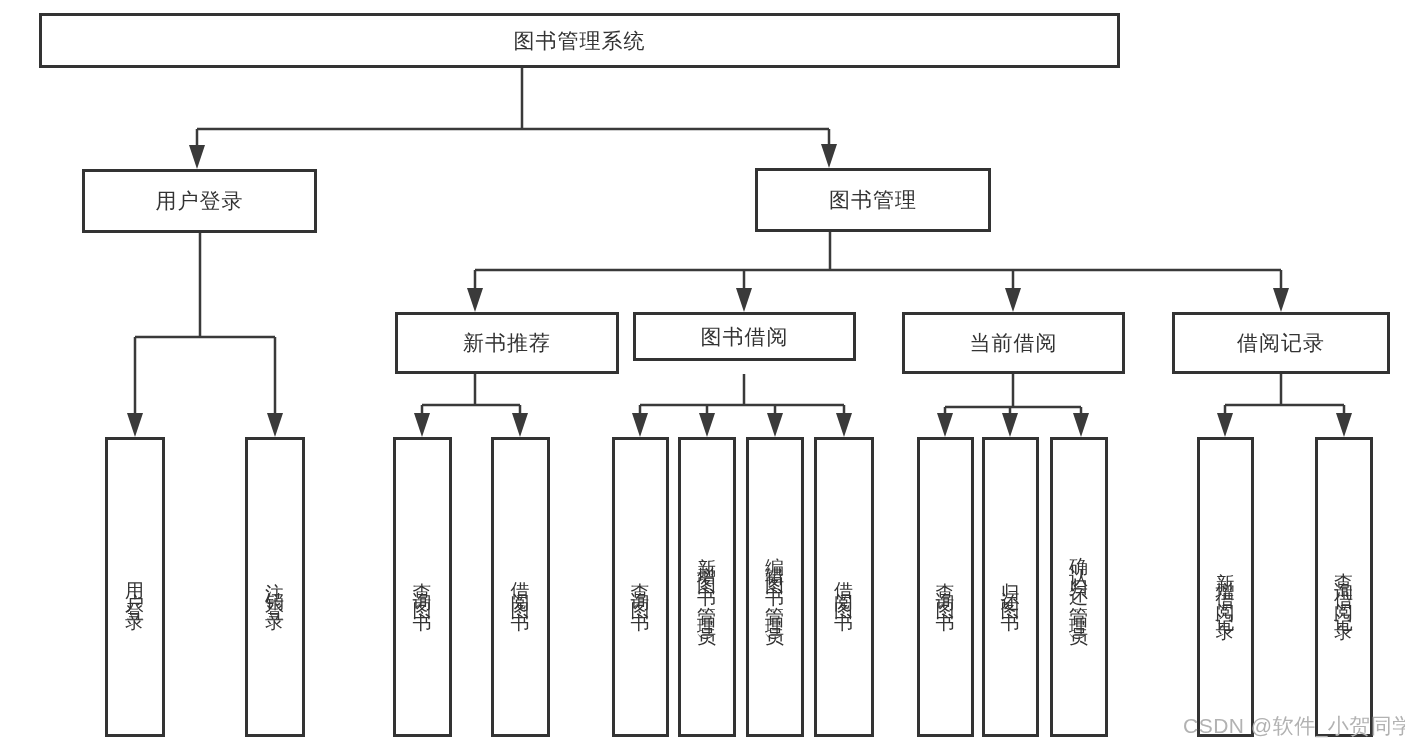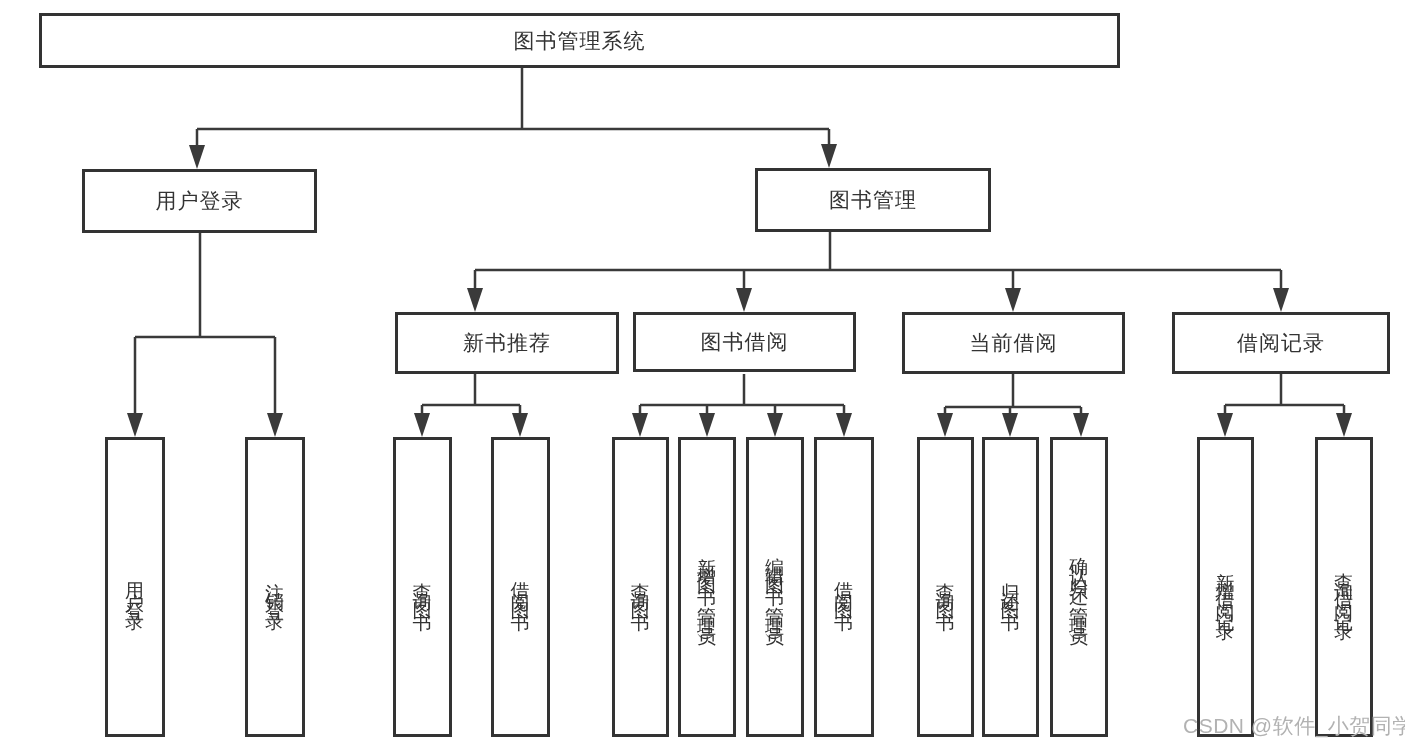--- a/index.html
+++ b/index.html
@@ -74,21 +74,21 @@
       <polygon points="1336,413 1352,413 1344,437"></polygon>
     </g>
   </svg>
 
   <div class="node h-node" style="left:20px;top:13px;width:1081px;height:55px;margin-left:19px;">图书管理系统</div>
 
   <div class="node h-node" style="left:82px;top:169px;width:235px;height:64px;">用户登录</div>
   <div class="node h-node" style="left:712px;top:168px;width:236px;height:64px;margin-left:43px;">图书管理</div>
 
   <div class="node h-node" style="left:363px;top:312px;width:224px;height:62px;margin-left:32px;">新书推荐</div>
-  <div class="node h-node" style="left:633px;top:312px;width:223px;height:60px;text-align:right;">图书借阅</div>
+  <div class="node h-node" style="left:633px;top:312px;width:223px;height:49px;text-align:right;">图书借阅</div>
   <div class="node h-node" style="left:902px;top:312px;width:223px;height:62px;">当前借阅</div>
   <div class="node h-node" style="left:1172px;top:312px;width:218px;height:62px;">借阅记录</div>
 
   <div class="node v-node" style="left:105px;top:437px;width:60px;height:300px;">用户登录</div>
   <div class="node v-node" style="left:245px;top:437px;width:60px;height:300px;">注销登录</div>
 
   <div class="node v-node" style="left:393px;top:437px;width:59px;height:300px;">查询图书</div>
   <div class="node v-node" style="left:491px;top:437px;width:59px;height:300px;">借阅图书</div>
 
   <div class="node v-node" style="left:612px;top:437px;width:57px;height:300px;">查询图书</div>

